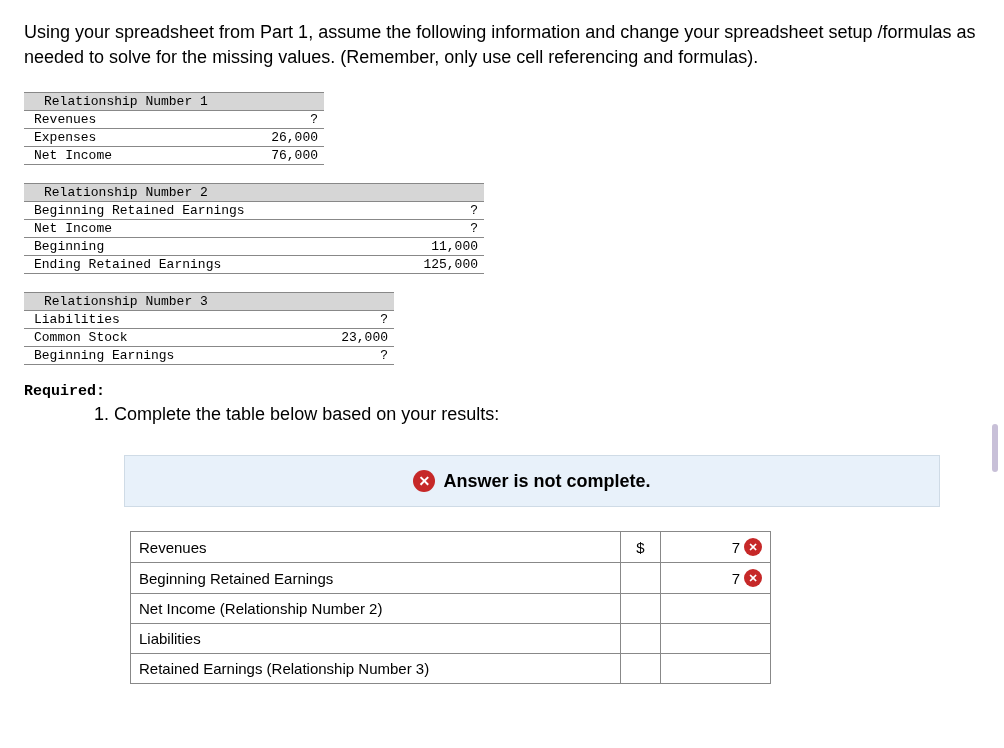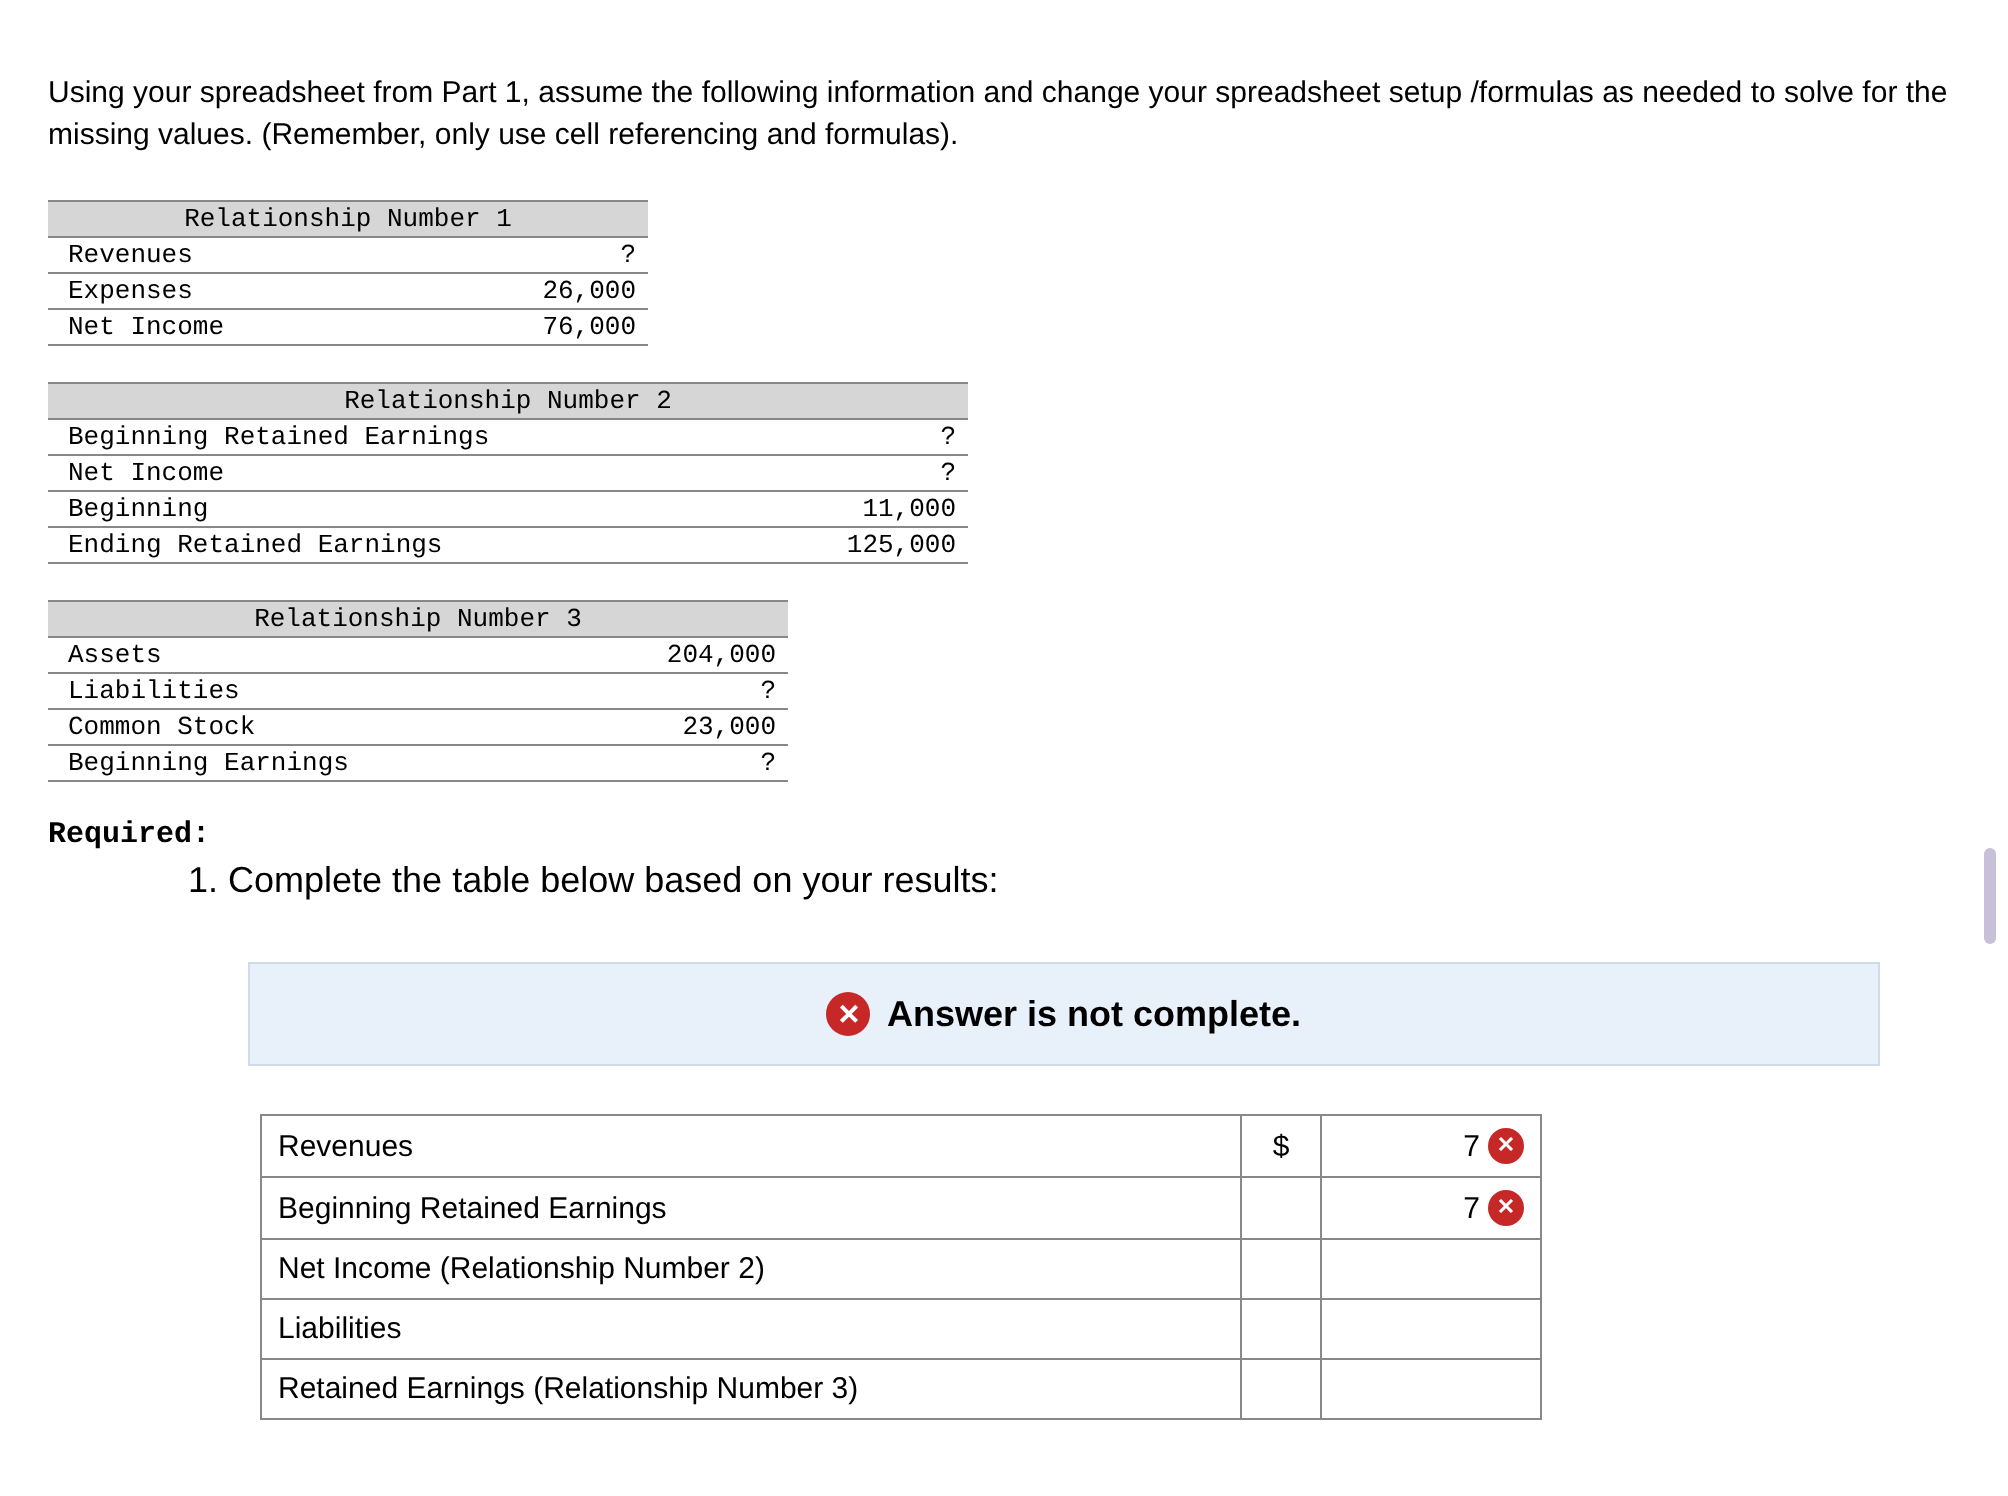--- a/index.html
+++ b/index.html
@@ -7,39 +7,38 @@
     margin: 0;
     padding: 20px 24px;
     font-family: Arial, Helvetica, sans-serif;
     font-size: 14px;
     color: #000;
     background: #fff;
     width: 1004px;
     position: relative;
   }
   .instructions {
-    font-size: 15px;
+    font-size: 18px;
     line-height: 1.4;
     margin-bottom: 22px;
-    margin-top: 16px;
   }
   .rel-block {
     font-family: "Courier New", monospace;
     font-size: 13px;
     margin-bottom: 18px;
   }
   .rel-block table {
     border-collapse: collapse;
   }
   .rel-block .header-cell {
     background: #d6d6d6;
     border-top: 1px solid #888;
     border-bottom: 1px solid #888;
-    text-align: center;
-    padding: 1px 5px;
+    text-align: left;
+    padding: 1px 20px;
     white-space: pre;
   }
   .rel-block .label-cell {
     border-bottom: 1px solid #888;
     padding: 1px 6px 1px 10px;
     text-align: left;
     white-space: pre;
   }
   .rel-block .val-cell {
     border-bottom: 1px solid #888;
@@ -187,24 +186,20 @@
     </table>
 </div>
 
 <div class="rel-block">
   <table>
     <tbody>
         <tr>
           <td class="header-cell" colspan="2" style="min-width:370px">Relationship Number 3</td>
         </tr>
     <tr>
-          <td class="label-cell">Assets</td>
-          <td class="val-cell">204,000</td>
-        </tr>
-    <tr>
           <td class="label-cell">Liabilities</td>
           <td class="val-cell">?</td>
         </tr>
     <tr>
           <td class="label-cell">Common Stock</td>
           <td class="val-cell">23,000</td>
         </tr>
     <tr>
           <td class="label-cell">Beginning Earnings</td>
           <td class="val-cell">?</td>

